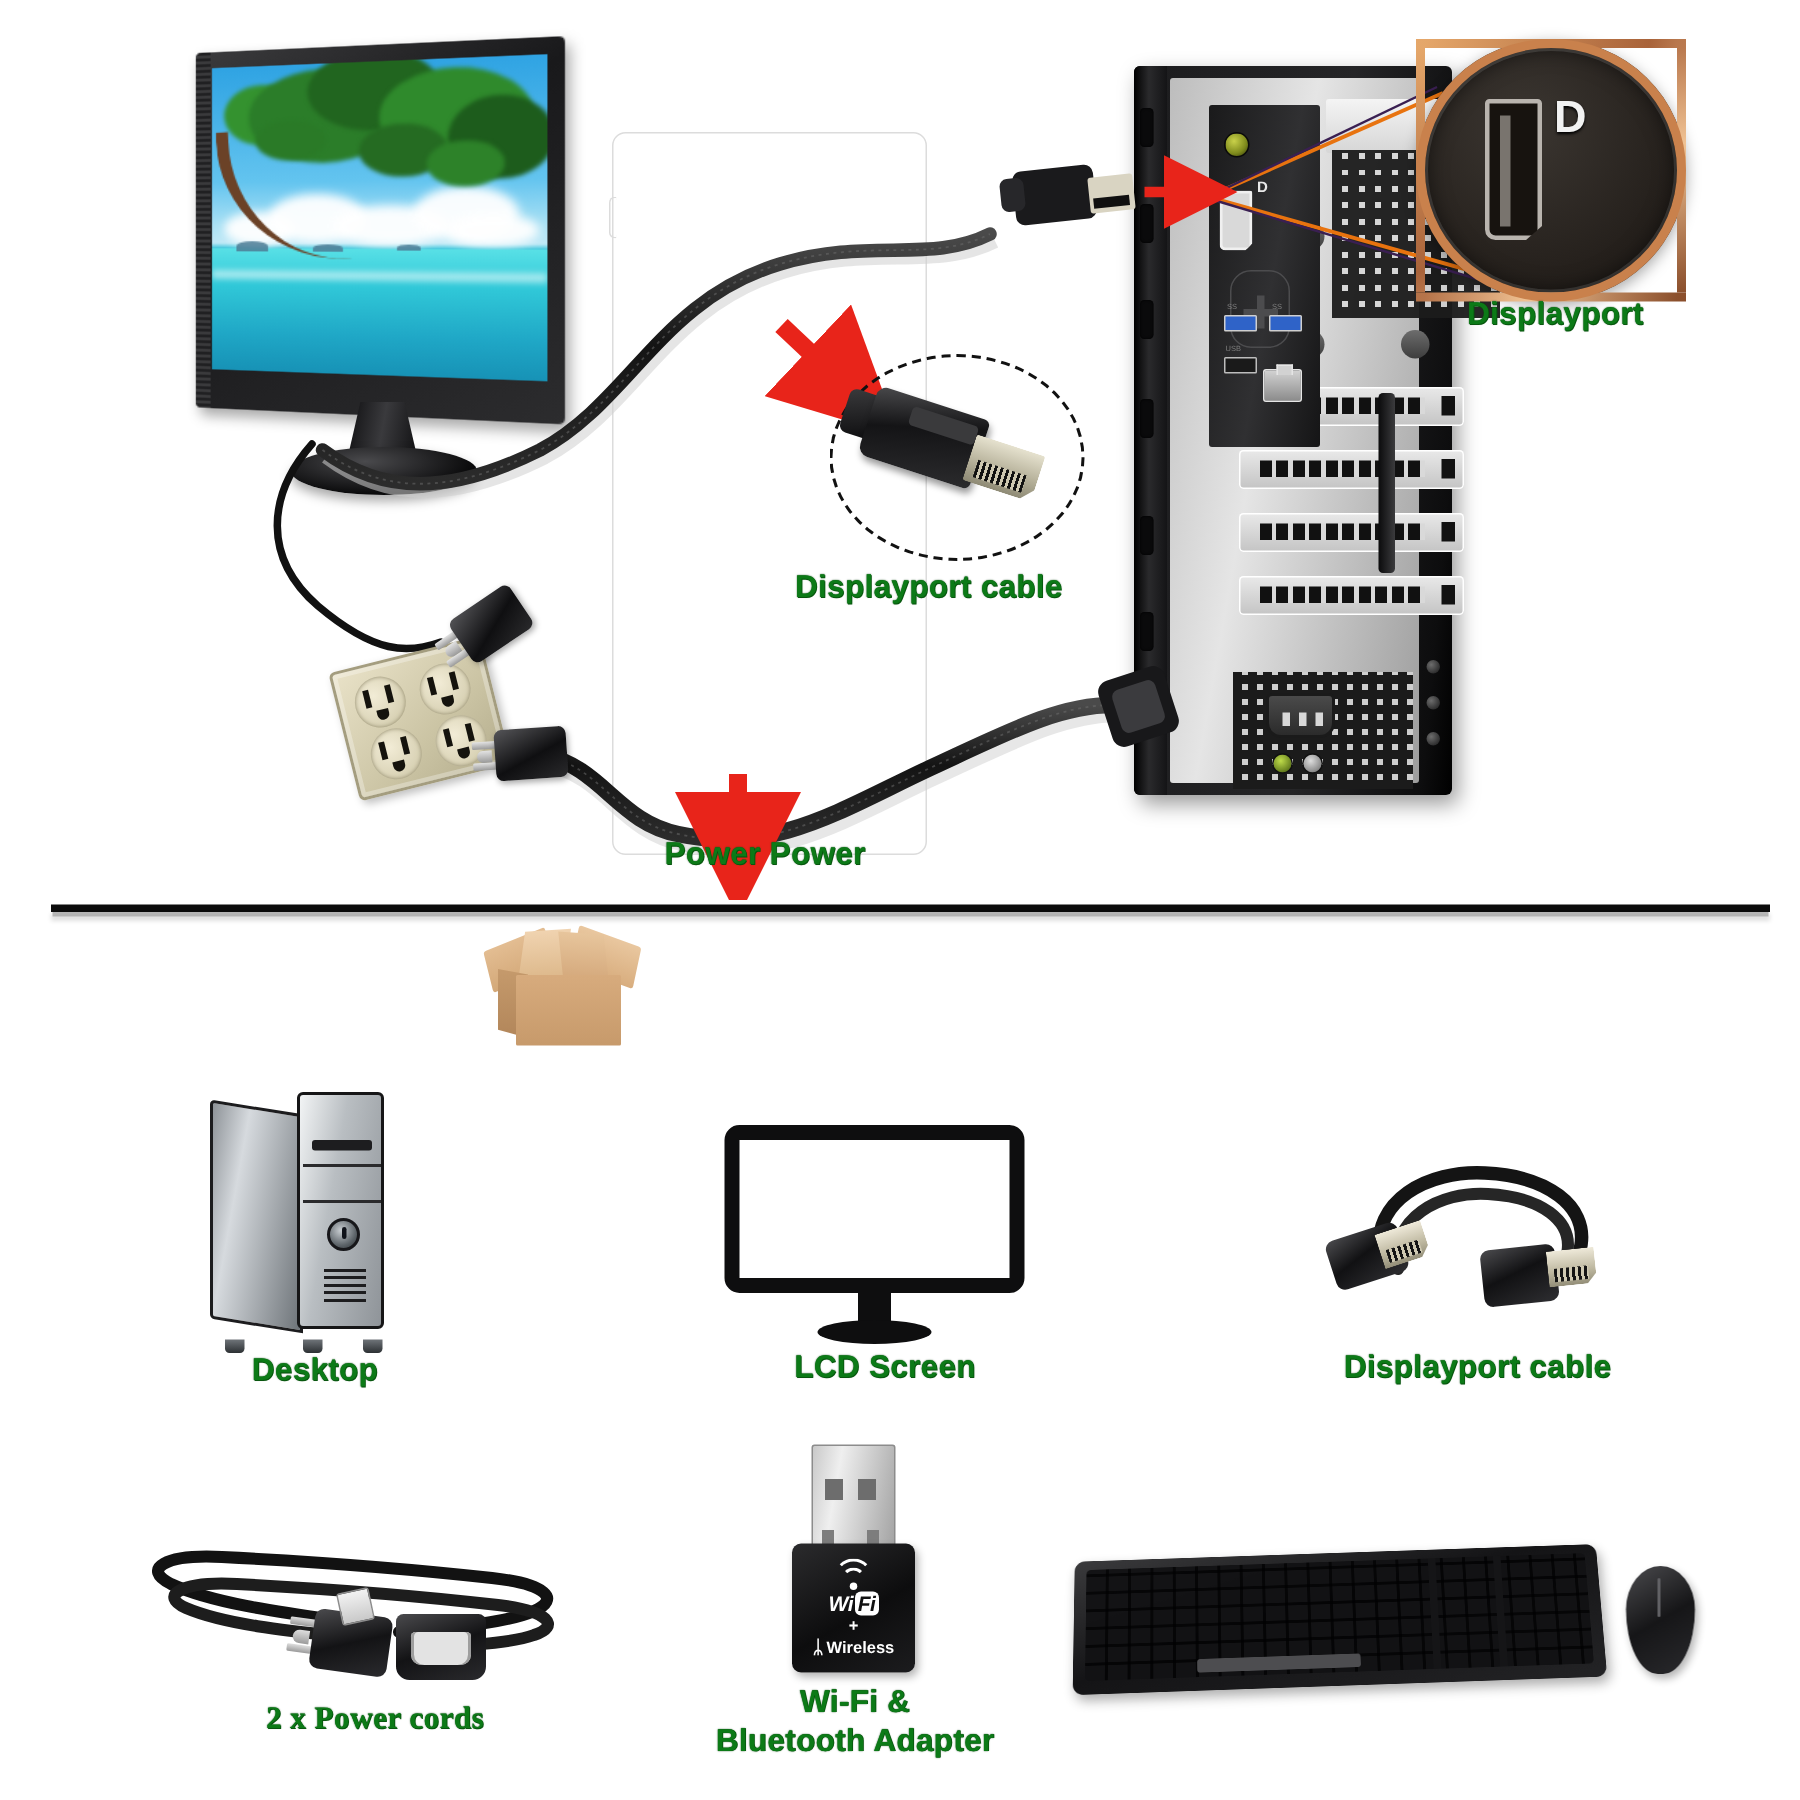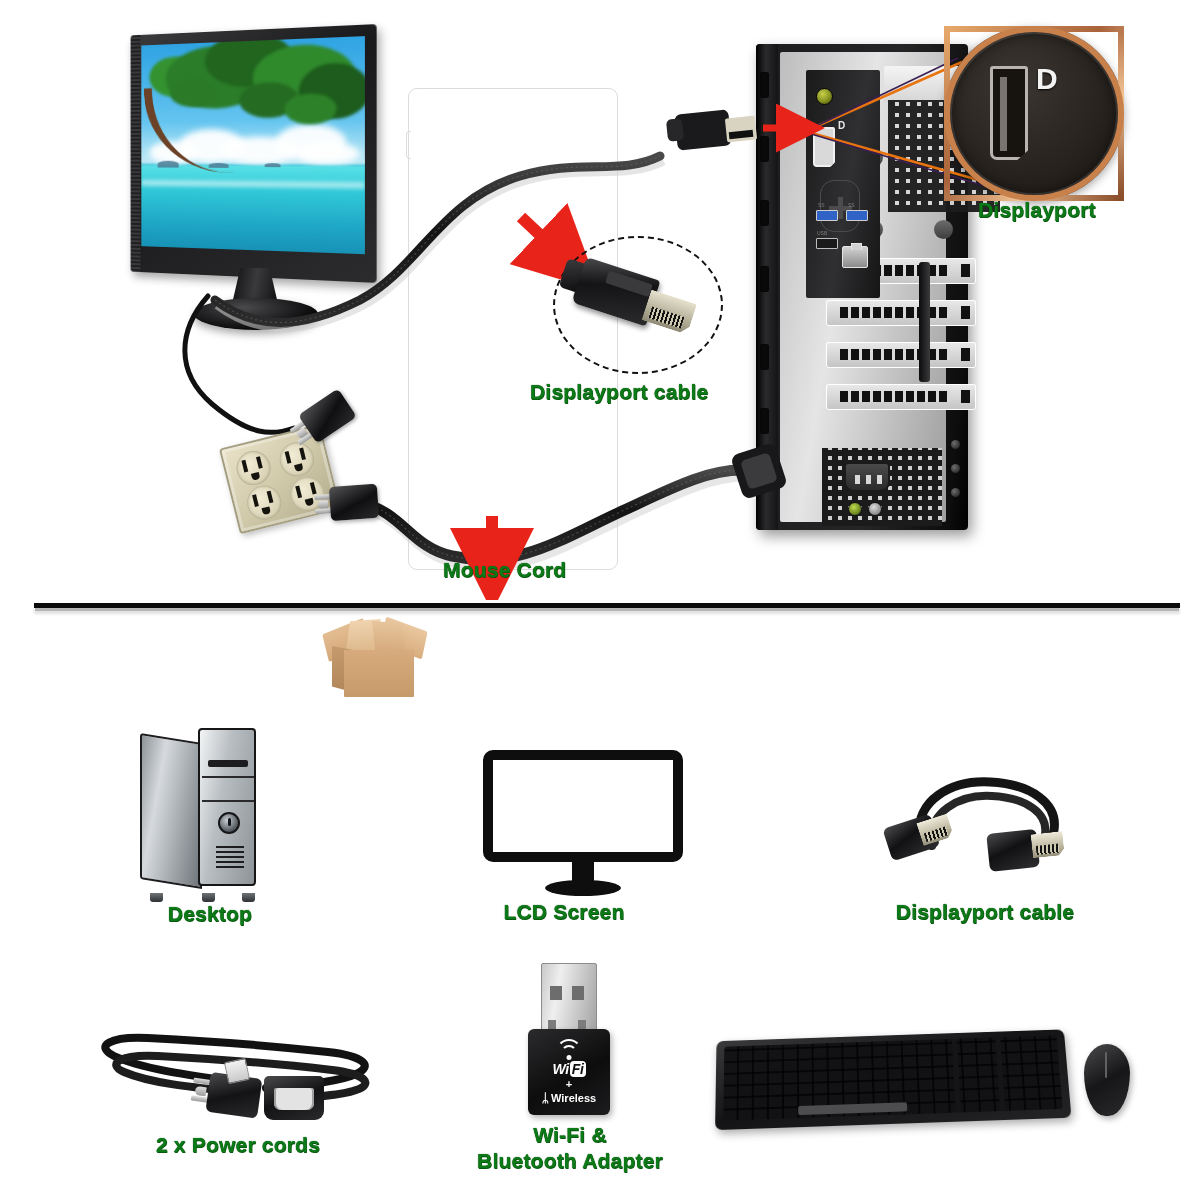--- a/index.html
+++ b/index.html
@@ -399,21 +399,21 @@
 
   
   #pi-lcd{ position:absolute; left:483px; top:750px; width:200px; height:148px;}
   .lcd-frame{
     position:absolute; left:0; top:0; width:200px; height:112px;
     border:10px solid #0e0e0f; border-radius:10px; background:#fff;
   }
   .lcd-neck{ position:absolute; left:89px; top:112px; width:22px; height:24px; background:#0e0e0f;}
   .lcd-base{ position:absolute; left:62px; top:130px; width:76px; height:16px;
     background:#0e0e0f; border-radius:50%;}
-  #lbl-lcd{ left:454px; top:900px; width:220px; }
+  #lbl-lcd{ left:480px; top:900px; width:220px; }
 
   
   #pi-dpc{ position:absolute; left:880px; top:772px; width:210px; height:126px;}
   .dpc2-plugA{
     position:absolute; left:6px; top:46px; width:66px; height:34px; transform:rotate(-18deg);
   }
   .dpc2-plugB{
     position:absolute; left:108px; top:58px; width:76px; height:38px; transform:rotate(-6deg);
   }
   .dpc2-shell{
@@ -445,21 +445,21 @@
   .pc-iec:after{
     content:""; position:absolute; left:10px; top:12px; width:40px; height:22px;
     background:#e3e3e3; border-radius:3px 3px 7px 7px;
     box-shadow:inset 2px 0 0 #9e9e9e, inset -2px 0 0 #9e9e9e;
   }
   .pc-tie{
     position:absolute; left:138px; top:30px; width:22px; height:22px;
     background:linear-gradient(#f2f2f2,#c9c9c9); border:1px solid #8d8d8d; border-radius:2px;
     transform:rotate(-12deg);
   }
-  #lbl-cords{ left:88px; top:1133px; width:300px; }
+  #lbl-cords{ left:100px; top:1133px; width:300px;font-family:Liberation Serif, serif; }
 
   
   #pi-wifi{ position:absolute; left:520px; top:963px; width:96px; height:152px;}
   .wf-usb{
     position:absolute; left:21px; top:0; width:56px; height:72px;
     background:linear-gradient(100deg,#c9c9c9,#efefef 30%,#a3a3a3 100%);
     border:1px solid #8c8c8c; border-radius:2px 2px 0 0;
   }
   .wf-usb:before{
     content:""; position:absolute; left:8px; top:22px; width:12px; height:14px;
@@ -723,21 +723,21 @@
     <div class="plug-pin p2"></div>
     <div class="plug-pin p3"></div>
     <div class="plug-body"></div>
   </div>
   <div class="plug" style="left:312px; top:486px; transform:rotate(-4deg)">
     <div class="plug-pin p1"></div>
     <div class="plug-pin p2"></div>
     <div class="plug-pin p3"></div>
     <div class="plug-body"></div>
   </div>
-  <div class="glabel" style="left:443px; top:558px; font-size:21px;">Mouse Cord</div>
+  <div class="glabel" style="left:443px; top:558px; font-size:21px;">Power Power</div>
 
   <div id="divider"></div>
 
   <div id="box-icon">
     <div class="bx-flapL"></div>
     <div class="bx-flapR"></div>
     <div class="bx-flapBL"></div>
     <div class="bx-flapBR"></div>
     <div class="bx-side"></div>
     <div class="bx-front"></div>

